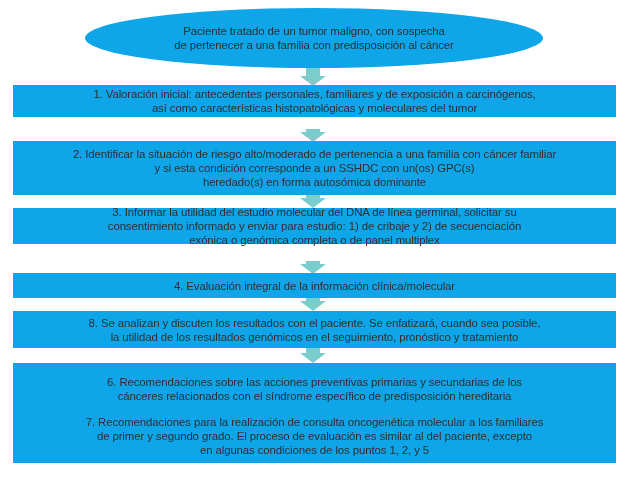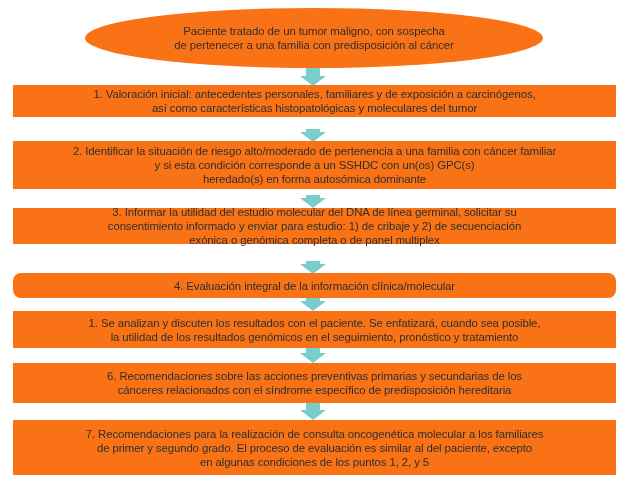--- a/index.html
+++ b/index.html
@@ -1,18 +1,18 @@
 <!DOCTYPE html>
 <html><head>
 <meta charset="utf-8">
 <style>
   html, body { margin:0; padding:0; background:#ffffff; }
   body { width:627px; height:488px; position:relative; overflow:hidden;
          font-family:"Liberation Sans", sans-serif; }
-  .shape { position:absolute; background:#f97316; color:#2f2f2f;
+  .shape { position:absolute; background:#0ea5e9; color:#2f2f2f;
            display:flex; align-items:center; justify-content:center;
            text-align:center; font-size:11.4px; line-height:14px;
            letter-spacing:-0.1px; box-sizing:border-box; padding:0 8px; }
   .ellipse { border-radius:50%; }
   .box { left:13px; width:603px; }
   .txt { white-space:pre-line; }
   .arrow { position:absolute; width:0; height:0; }
   .arrow .stem { position:absolute; background:#7acdcd; }
   .arrow .head { position:absolute; width:0; height:0;
                  border-left:13px solid transparent; border-right:13px solid transparent;
@@ -52,38 +52,38 @@
 </div>
 <div class="arrow" style="left:300px; top:403px;">
   <div class="stem" style="left:6px; top:0; width:14px; height:8px;"></div>
   <div class="head" style="left:0; top:7px;"></div>
 </div>
 
 <div class="shape box" style="top:85px; height:32px;">
   <span class="txt">1. Valoración inicial: antecedentes personales, familiares y de exposición a carcinógenos,
 así como características histopatológicas y moleculares del tumor</span>
 </div>
-<div class="shape box" style="top:141px; height:48px;">
+<div class="shape box" style="top:141px; height:54px;">
   <span class="txt">2. Identificar la situación de riesgo alto/moderado de pertenencia a una familia con cáncer familiar
 y si esta condición corresponde a un SSHDC con un(os) GPC(s)
 heredado(s) en forma autosómica dominante</span>
 </div>
 <div class="shape box" style="top:208px; height:36px;">
   <span class="txt">3. Informar la utilidad del estudio molecular del DNA de línea germinal, solicitar su
 consentimiento informado y enviar para estudio: 1) de cribaje y 2) de secuenciación
 exónica o genómica completa o de panel multiplex</span>
 </div>
-<div class="shape box" style="top:273px; height:25px;border-radius:8px;">
+<div class="shape box" style="top:273px; height:25px;">
   <span class="txt">4. Evaluación integral de la información clínica/molecular</span>
 </div>
 <div class="shape box" style="top:311px; height:37px;">
-  <span class="txt">1. Se analizan y discuten los resultados con el paciente. Se enfatizará, cuando sea posible,
+  <span class="txt">8. Se analizan y discuten los resultados con el paciente. Se enfatizará, cuando sea posible,
 la utilidad de los resultados genómicos en el seguimiento, pronóstico y tratamiento</span>
 </div>
-<div class="shape box" style="top:363px; height:40px;">
+<div class="shape box" style="top:363px; height:52px;">
   <span class="txt">6. Recomendaciones sobre las acciones preventivas primarias y secundarias de los
 cánceres relacionados con el síndrome específico de predisposición hereditaria</span>
 </div>
-<div class="shape box" style="top:420px; height:55px;">
+<div class="shape box" style="top:408px; height:55px;">
   <span class="txt">7. Recomendaciones para la realización de consulta oncogenética molecular a los familiares
 de primer y segundo grado. El proceso de evaluación es similar al del paciente, excepto
 en algunas condiciones de los puntos 1, 2, y 5</span>
 </div>
 
 </body></html>

